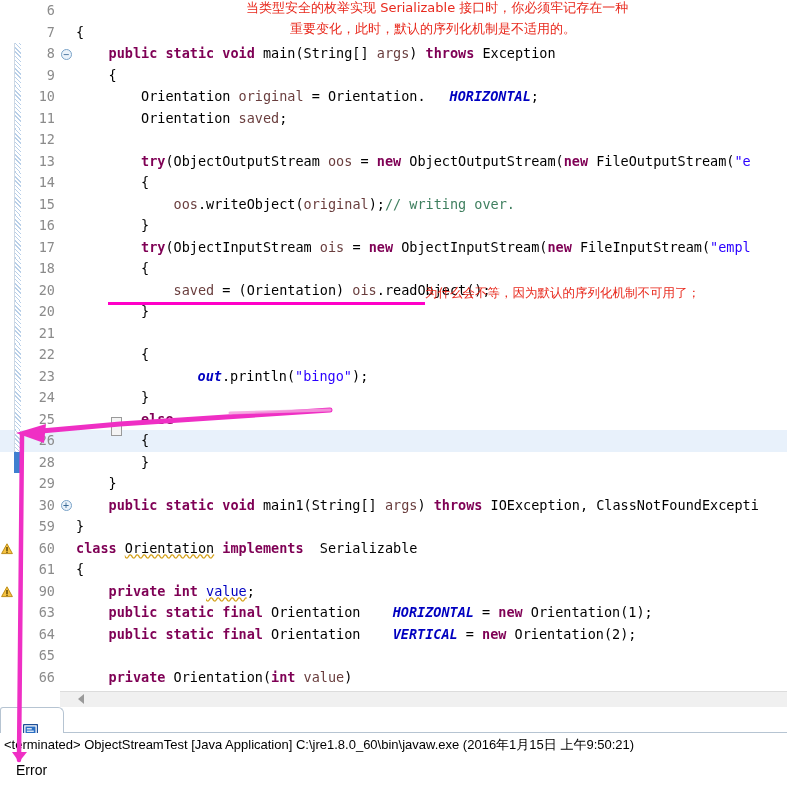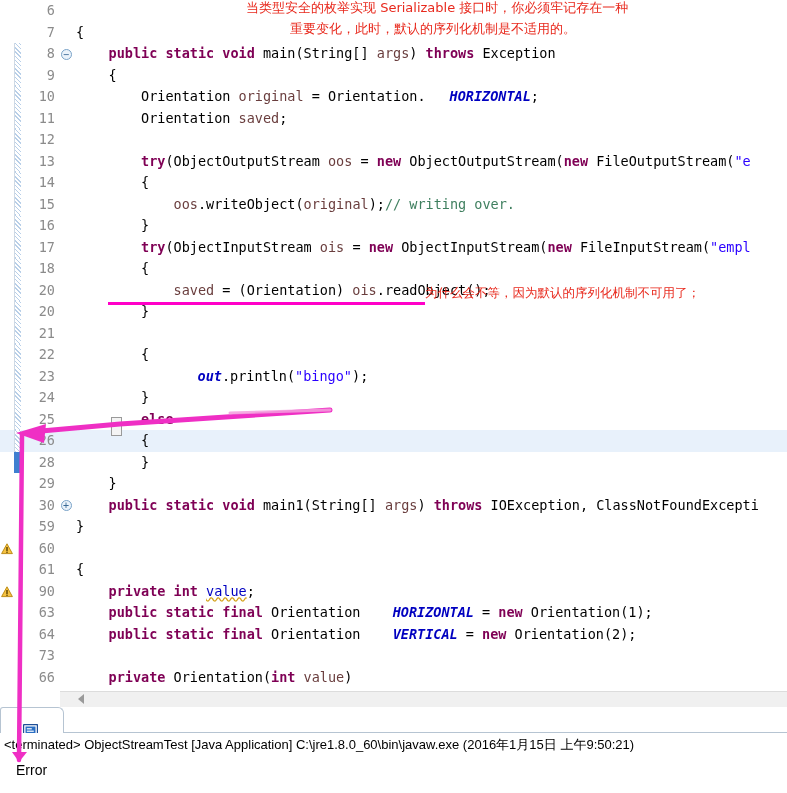--- a/index.html
+++ b/index.html
@@ -175,30 +175,30 @@
         <div class="row"><span class="gutter-marker"></span><span class="changebar on"></span><span class="lnum">25</span><span class="codetext"><span class="plain">        </span><span class="kw">else</span></span></div>
         <div class="row cur"><span class="gutter-marker"></span><span class="changebar on"></span><span class="lnum">26</span><span class="codetext"><span class="plain">        {</span></span></div>
         <div class="row"><span class="gutter-marker"></span><span class="changebar sel"></span><span class="lnum">28</span><span class="codetext"><span class="plain">        }</span></span></div>
         <div class="row"><span class="gutter-marker"></span><span class="changebar"></span><span class="lnum">29</span><span class="codetext"><span class="plain">    }</span></span></div>
         <div class="row"><span class="gutter-marker"></span><span class="changebar"></span><span class="lnum">30</span><span class="fold"><span class="fold-ico">+</span></span><span class="codetext"><span class="plain">    </span><span class="kw">public static void </span><span class="plain">main1(String[] </span><span class="lvar">args</span><span class="plain">) </span><span class="kw">throws </span><span class="plain">IOException, ClassNotFoundExcepti</span></span></div>
         <div class="row"><span class="gutter-marker"></span><span class="changebar"></span><span class="lnum">59</span><span class="codetext"><span class="plain">}</span></span></div>
         <div class="row"><span class="gutter-marker"><svg class="warn-ico" viewBox="0 0 12 12">
               <path d="M6 0.8 L11.4 10.6 L0.6 10.6 Z" fill="#f5c242" stroke="#b8860b" stroke-width="0.9"></path>
               <rect x="5.3" y="4" width="1.4" height="4" fill="#5a4000"></rect>
               <rect x="5.3" y="8.6" width="1.4" height="1.3" fill="#5a4000"></rect>
-            </svg></span><span class="changebar"></span><span class="lnum">60</span></div>
+            </svg></span><span class="changebar"></span><span class="lnum">60</span><span class="codetext"><span class="kw">class </span><span class="plain warnu">Orientation</span><span class="plain"> </span><span class="kw">implements </span><span class="plain"> Serializable</span></span></div>
         <div class="row"><span class="gutter-marker"></span><span class="changebar"></span><span class="lnum">61</span><span class="codetext"><span class="plain">{</span></span></div>
         <div class="row"><span class="gutter-marker"><svg class="warn-ico" viewBox="0 0 12 12">
               <path d="M6 0.8 L11.4 10.6 L0.6 10.6 Z" fill="#f5c242" stroke="#b8860b" stroke-width="0.9"></path>
               <rect x="5.3" y="4" width="1.4" height="4" fill="#5a4000"></rect>
               <rect x="5.3" y="8.6" width="1.4" height="1.3" fill="#5a4000"></rect>
             </svg></span><span class="changebar"></span><span class="lnum">90</span><span class="codetext"><span class="plain">    </span><span class="kw">private int </span><span class="fld warnu">value</span><span class="plain">;</span></span></div>
         <div class="row"><span class="gutter-marker"></span><span class="changebar"></span><span class="lnum">63</span><span class="codetext"><span class="plain">    </span><span class="kw">public static final </span><span class="plain">Orientation </span><span class="sfld">HORIZONTAL</span><span class="plain"> = </span><span class="kw">new </span><span class="plain">Orientation(1);</span></span></div>
         <div class="row"><span class="gutter-marker"></span><span class="changebar"></span><span class="lnum">64</span><span class="codetext"><span class="plain">    </span><span class="kw">public static final </span><span class="plain">Orientation </span><span class="sfld">VERTICAL</span><span class="plain"> = </span><span class="kw">new </span><span class="plain">Orientation(2);</span></span></div>
-        <div class="row"><span class="gutter-marker"></span><span class="changebar"></span><span class="lnum">73</span><span class="codetext"><span class="plain"></span></span></div>
+        <div class="row"><span class="gutter-marker"></span><span class="changebar"></span><span class="lnum">65</span><span class="codetext"><span class="plain"></span></span></div>
         <div class="row"><span class="gutter-marker"></span><span class="changebar"></span><span class="lnum">66</span><span class="fold"></span><span class="codetext"><span class="plain">    </span><span class="kw">private </span><span class="plain">Orientation(</span><span class="kw">int </span><span class="lvar">value</span><span class="plain">)</span></span></div>
       </div>
 
     <div class="mag-underline" style="left:108px; top:302px; width:317px;"></div>
 
     <div class="cjk-note" style="left:246px; top:-1px;">当类型安全的枚举实现 Serializable 接口时，你必须牢记存在一种</div>
     <div class="cjk-note" style="left:290px; top:20px;">重要变化，此时，默认的序列化机制是不适用的。</div>
     <div class="cjk-note" style="left:425px; top:285px; font-size:12.5px;">为什么会不等，因为默认的序列化机制不可用了；</div>
 
     <div class="bracket-box" style="left:111px; top:417px; width:11px; height:19px;"></div>

